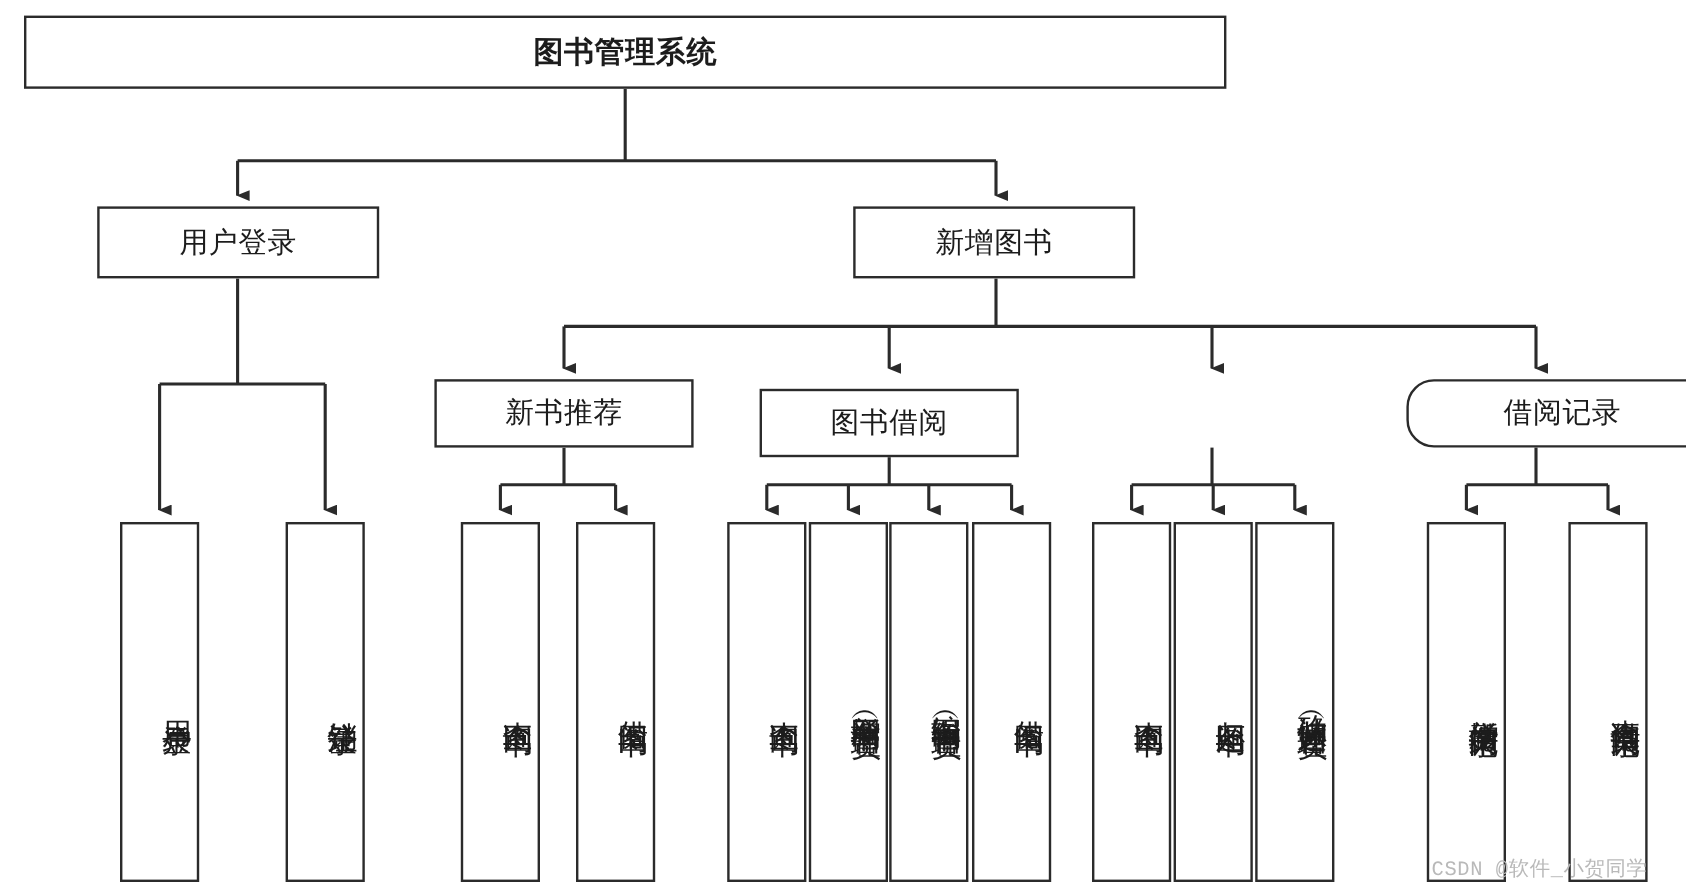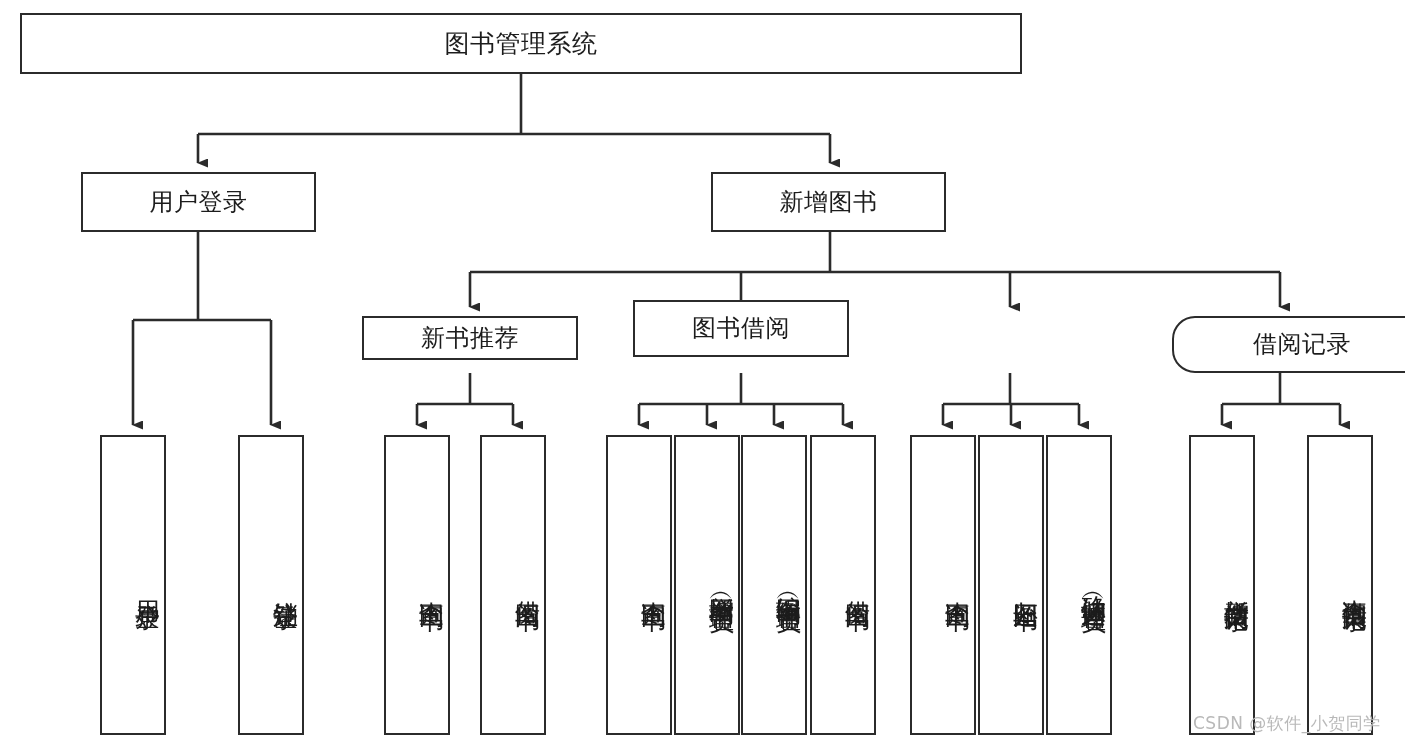--- a/index.html
+++ b/index.html
@@ -62,20 +62,21 @@
     font-size: 25px;
   }
   #watermark {
     position: absolute;
     left: 1193px;
     top: 712px;
     font-size: 17px;
     color: #b9b9b9;
     white-space: nowrap;
     letter-spacing: 0.5px;
+    font-family: Liberation Mono, monospace;
   }
 </style>
 </head>
 <body>
 
 <div id="diagram-root">
 
   <svg id="edge-layer" viewBox="0 0 1405 747" width="1405" height="747">
     <defs>
       <marker id="arrowhead" markerWidth="10" markerHeight="11" refX="4.5" refY="10" orient="auto" markerUnits="userSpaceOnUse">
@@ -121,37 +122,37 @@
       <path d="M1011,404 L1011,425" marker-end="url(#arrowhead)"></path>
       <path d="M1079,404 L1079,425" marker-end="url(#arrowhead)"></path>
 
       <path d="M1280,373 L1280,404"></path>
       <path d="M1222,404 L1340,404"></path>
       <path d="M1222,404 L1222,425" marker-end="url(#arrowhead)"></path>
       <path d="M1340,404 L1340,425" marker-end="url(#arrowhead)"></path>
     </g>
   </svg>
 
-  <div class="node node-h" id="root-node" style="left:20px; top:13px; width:1002px; height:61px;">
+  <div class="node node-h" id="root-node" style="left:20px; top:13px; width:1002px; height:61px;font-weight:bold;">
     <span>图书管理系统</span>
   </div>
 
   <div class="node node-h" style="left:81px; top:172px; width:235px; height:60px;">
     <span>用户登录</span>
   </div>
 
   <div class="node node-h" style="left:711px; top:172px; width:235px; height:60px;">
     <span>新增图书</span>
   </div>
 
-  <div class="node node-h" style="left:362px; top:316px; width:216px; height:44px;align-items:center;">
+  <div class="node node-h" style="left:362px; top:316px; width:216px; height:57px;align-items:center;">
     <span>新书推荐</span>
   </div>
 
-  <div class="node node-h" style="left:633px; top:300px; width:216px; height:57px;align-items:center;">
+  <div class="node node-h" style="left:633px; top:324px; width:216px; height:57px;align-items:center;">
     <span>图书借阅</span>
   </div>
 
 
   <div class="node node-h" style="left:1172px; top:316px; width:260px; height:57px;border-radius:23px;">
     <span>借阅记录</span>
   </div>
 
   <div class="node node-v" style="left:100px; top:435px; width:66px; height:300px;">
     <span>用户登录</span>

